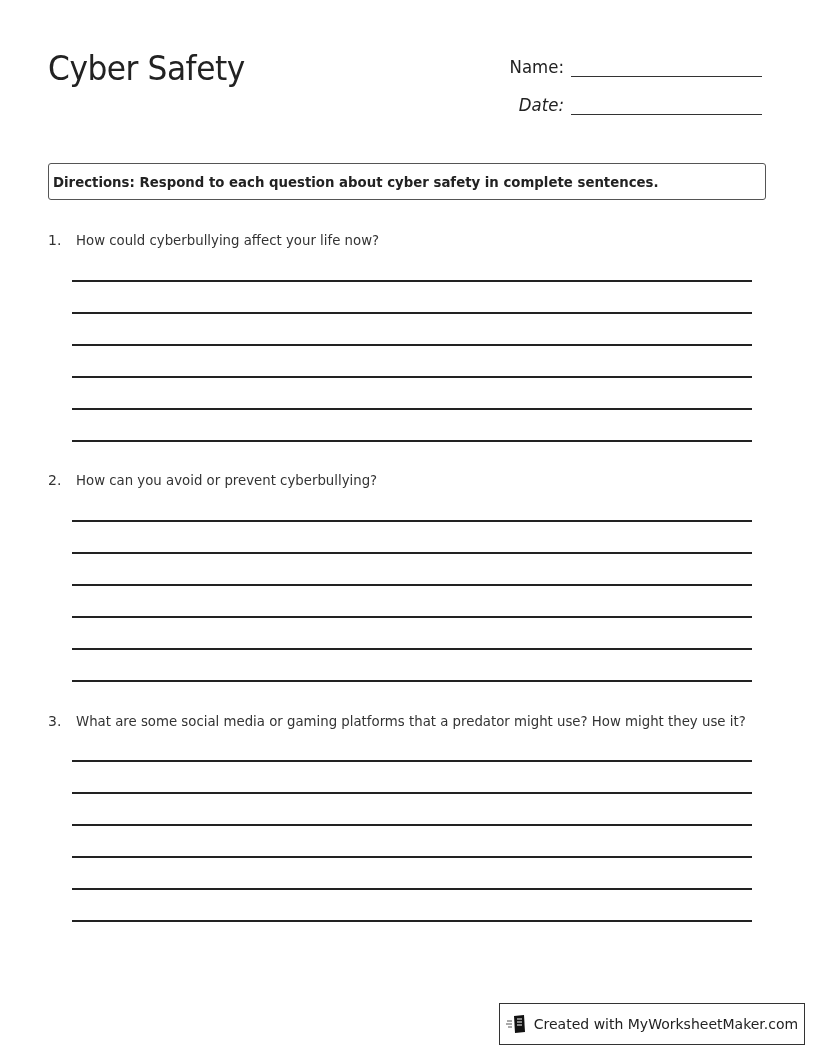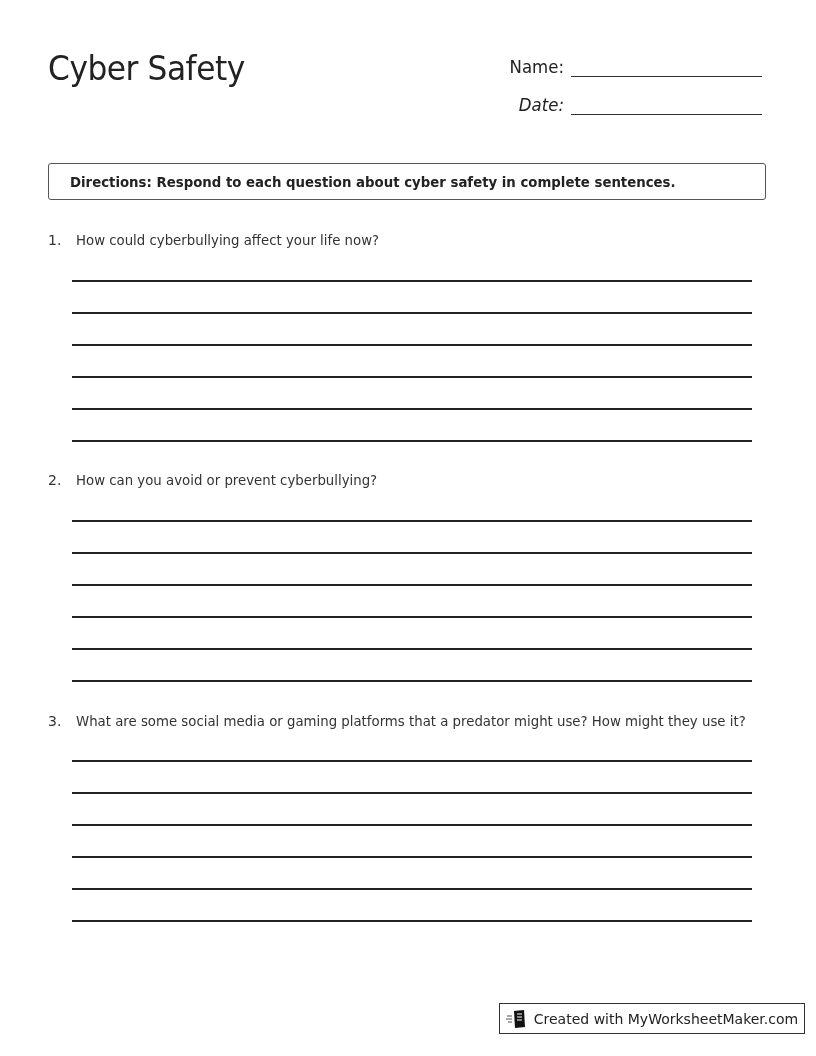--- a/index.html
+++ b/index.html
@@ -1,27 +1,27 @@
 <!DOCTYPE html>
 <html><head>
 <meta charset="utf-8">
 <style>
   html, body { margin: 0; padding: 0; background: #ffffff; }
   body { width: 816px; height: 1056px; position: relative; overflow: hidden; color: #222; font-family: "DejaVu Sans", sans-serif; }
   .title { position: absolute; left: 48px; top: 48px; font-size: 34px; font-weight: normal; letter-spacing: -0.5px; color: #222; margin: 0; font-family: "DejaVu Sans", sans-serif; transform: scaleX(0.92); transform-origin: left; }
   .field { position: absolute; display: flex; align-items: flex-end; }
   .field-label { font-size: 18px; color: #222; width: 60px; text-align: right; margin-right: 7px; line-height: 20px; transform: scaleX(0.92); transform-origin: right; }
   .field-line { width: 191px; border-bottom: 1.5px solid #333; height: 22px; }
-  .directions { position: absolute; left: 48px; top: 163px; width: 718px; height: 37px; border: 1.5px solid #555; border-radius: 3px; box-sizing: border-box; display: flex; align-items: center; padding-left: 21px; }
+  .directions { position: absolute; left: 48px; top: 163px; width: 718px; height: 37px; border: 1.5px solid #555; border-radius: 3px; box-sizing: border-box; display: flex; align-items: center; padding-left: 4px; }
   .directions span { font-size: 14px; font-weight: bold; color: #222; transform: scaleX(0.95); transform-origin: left; white-space: nowrap; }
   .question { position: absolute; left: 48px; font-size: 14px; color: #333; display: flex; white-space: nowrap; }
   .q-num { width: 28px; }
   .q-text { transform: scaleX(0.95); transform-origin: left; }
   .answer-line { position: absolute; left: 72px; width: 680px; height: 0; border-top: 2px solid #222; }
-  .footer { position: absolute; left: 499px; top: 1003px; width: 306px; height: 31px; border: 1.5px solid #333; box-sizing: border-box; display: flex; align-items: center; justify-content: center; }
+  .footer { position: absolute; left: 499px; top: 1003px; width: 306px; height: 42px; border: 1.5px solid #333; box-sizing: border-box; display: flex; align-items: center; justify-content: center; }
   .footer-icon { width: 22px; height: 22px; margin-right: 6px; }
   .footer-text { font-size: 14px; color: #222; white-space: nowrap; }
 </style>
 </head>
 <body>
 
 <h1 class="title">Cyber Safety</h1>
 
 <div class="field" style="left:504px; top:54px;">
   <span class="field-label">Name:</span>

